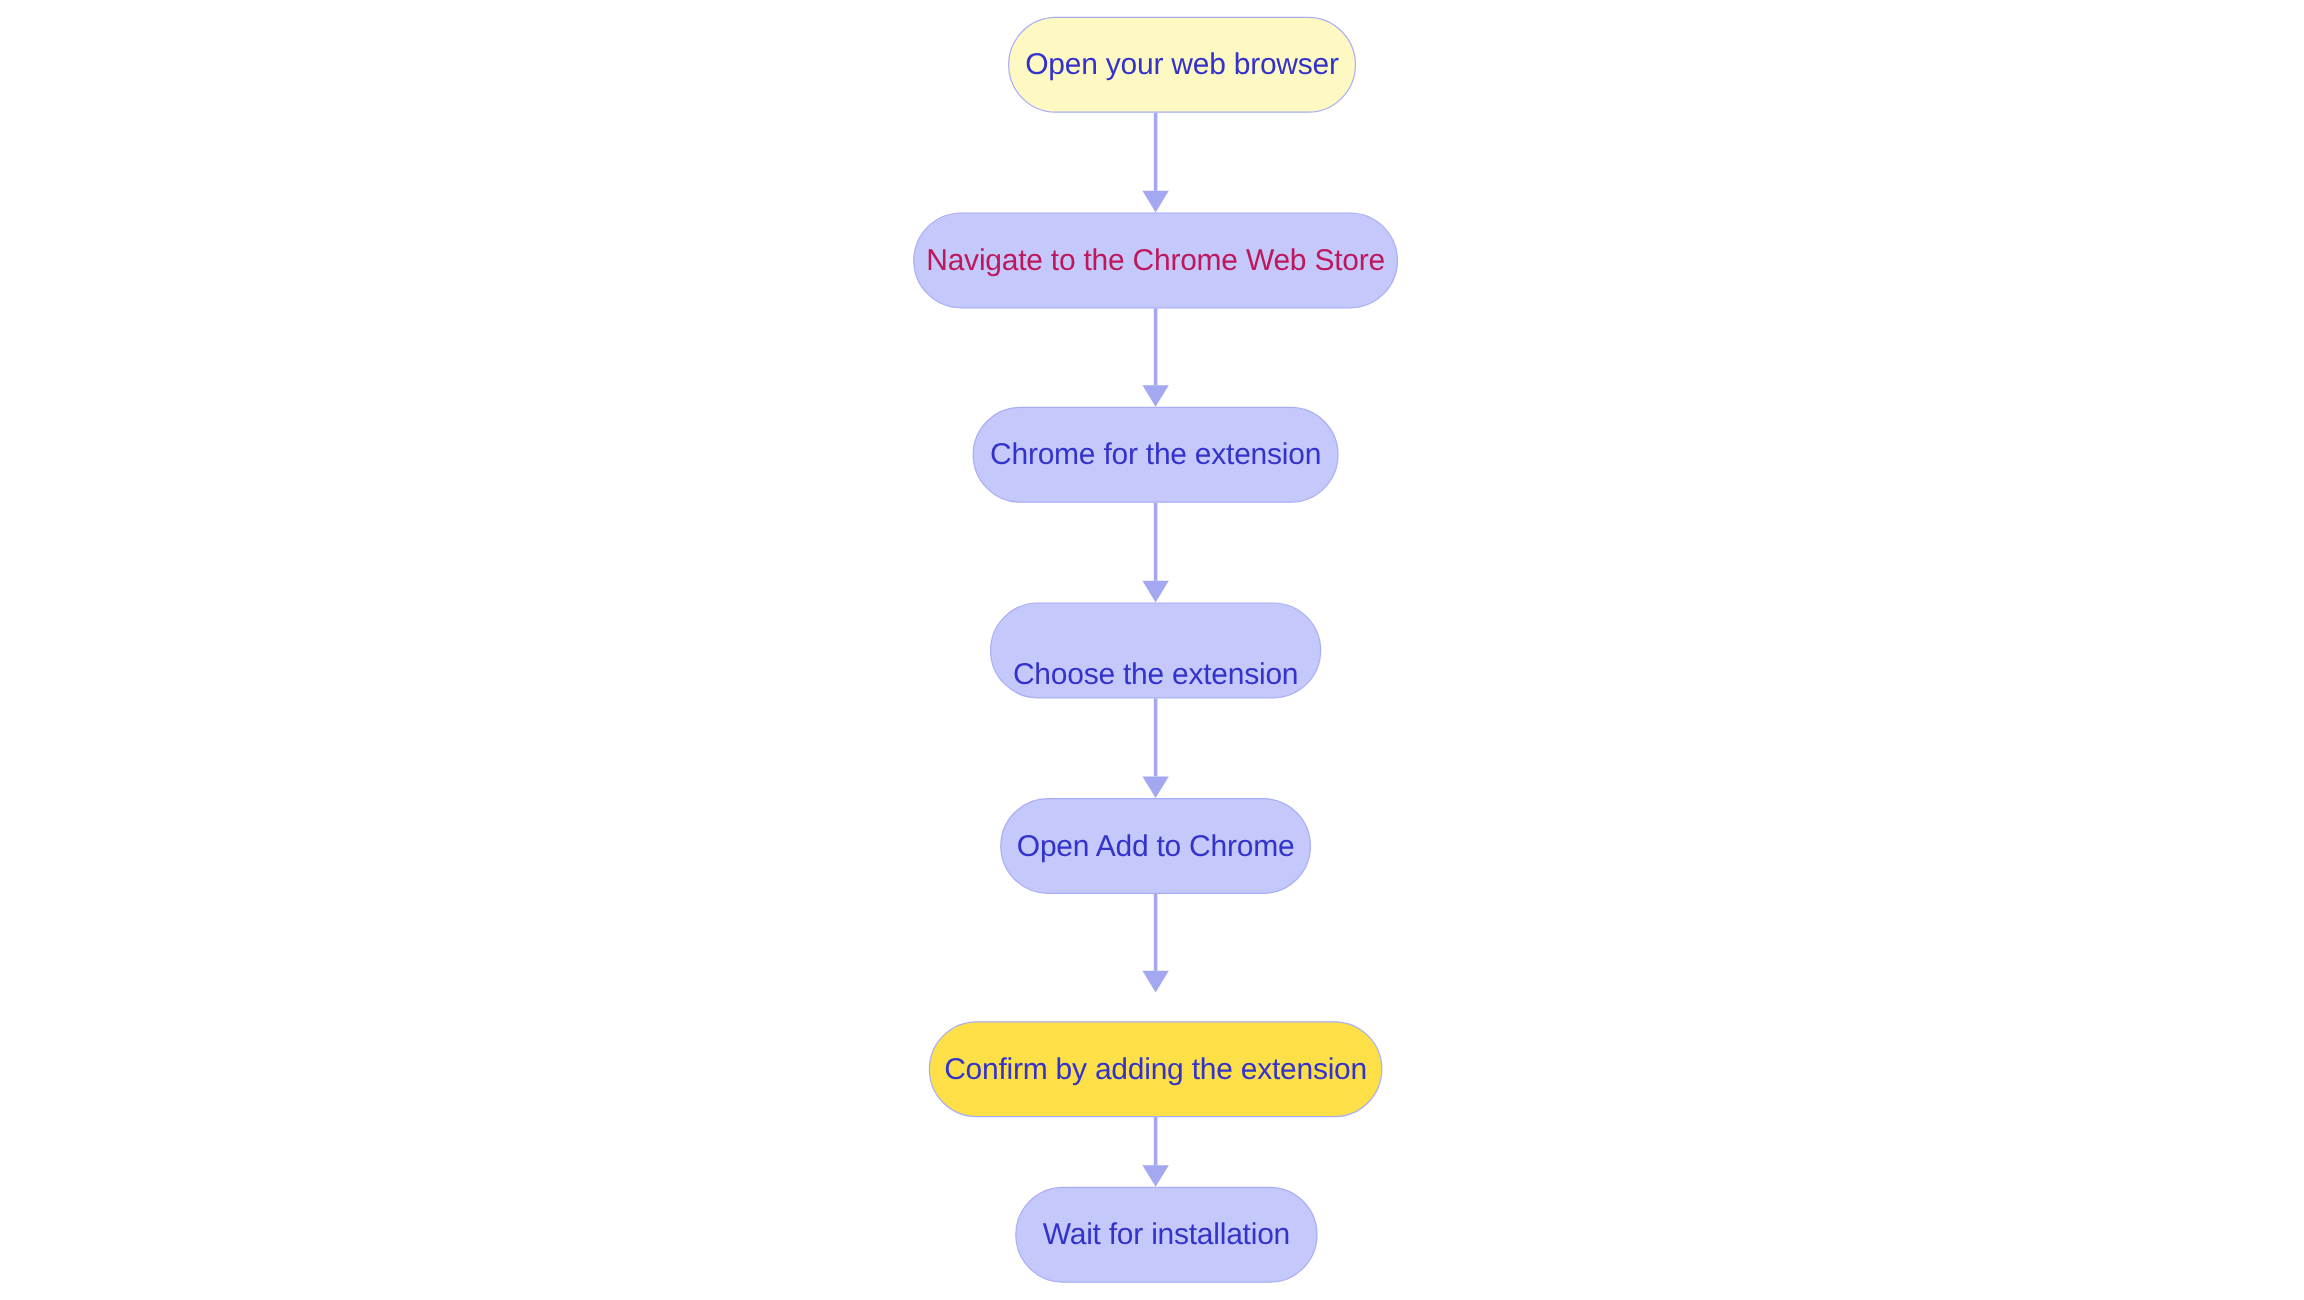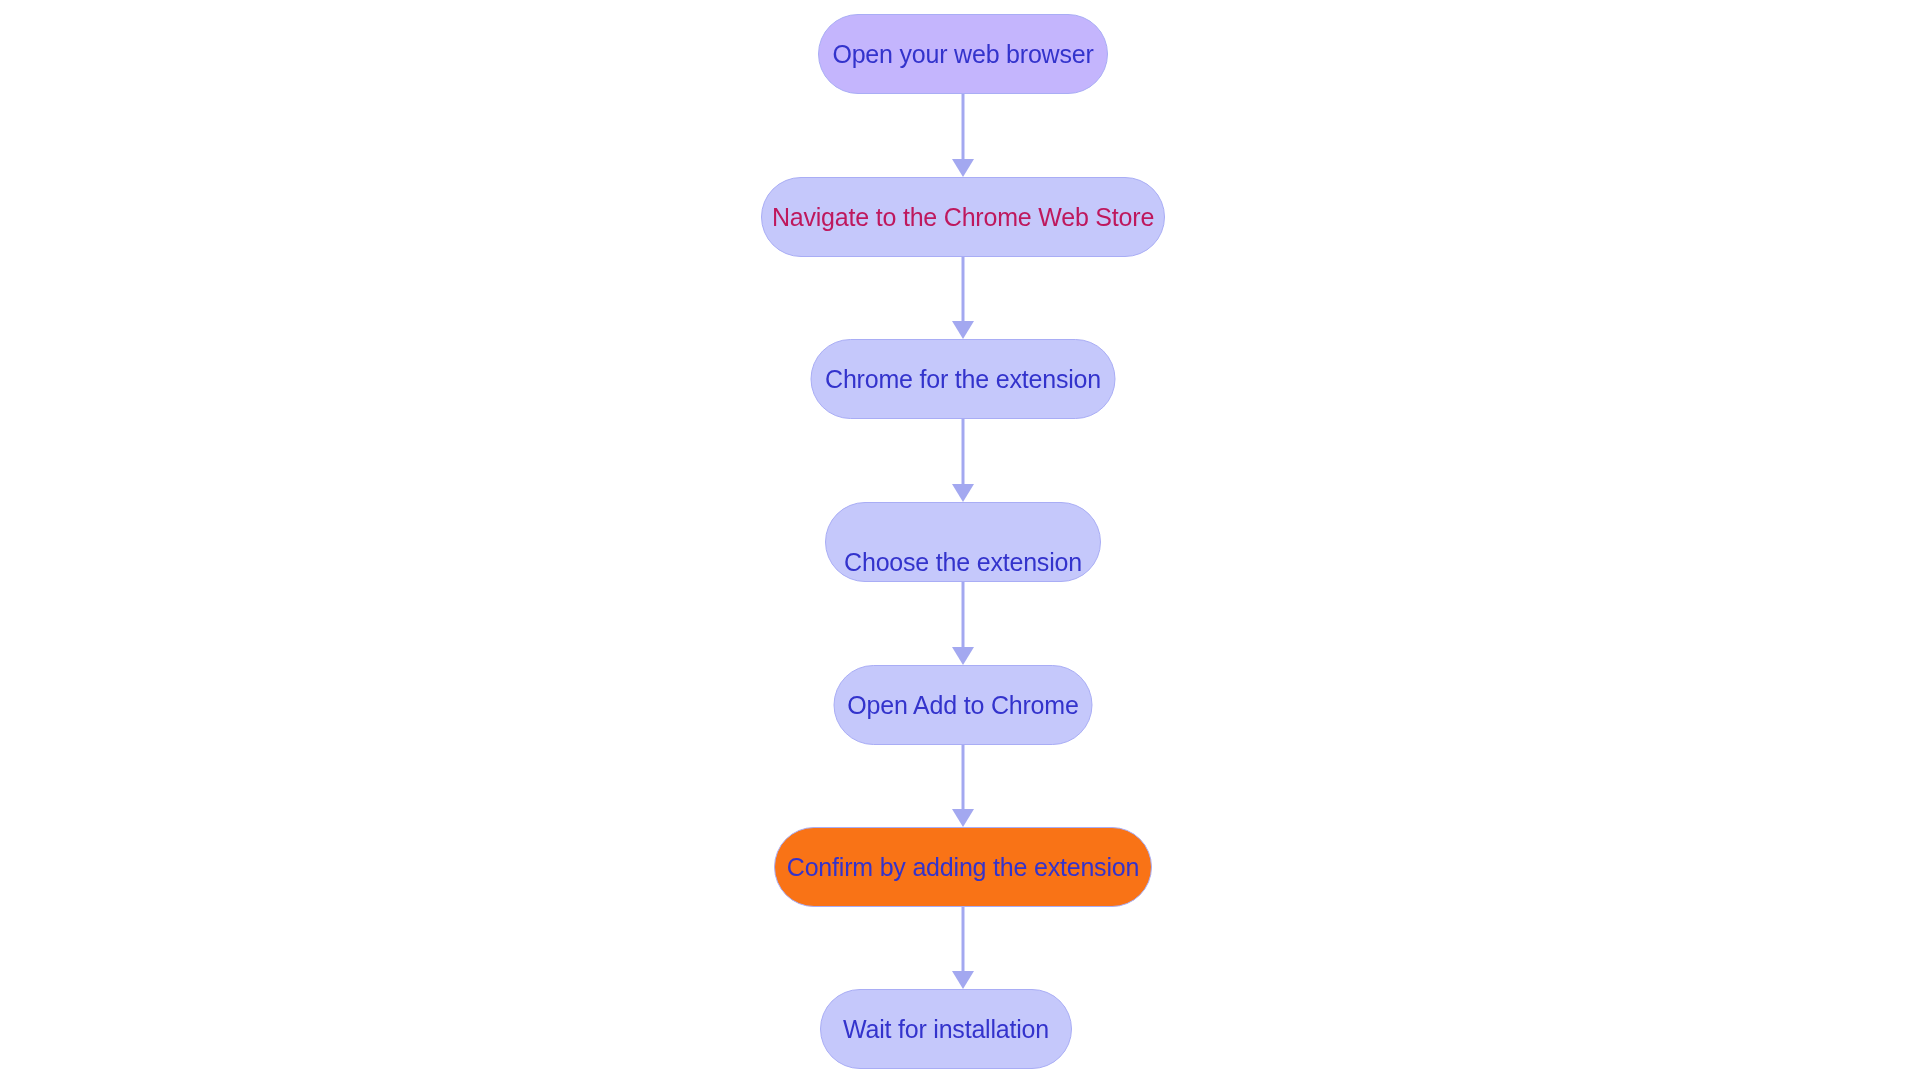--- a/index.html
+++ b/index.html
@@ -84,36 +84,36 @@
           <polygon points="952,809 974,809 963,827" fill="#a3a8f0"></polygon>
         </g>
         <g>
           <line x1="963" y1="907" x2="963" y2="971" stroke="#a3a8f0" stroke-width="3"></line>
           <polygon points="952,971 974,971 963,989" fill="#a3a8f0"></polygon>
         </g>
       </g>
   </svg>
 
   <div id="nodes-layer">
-      <div class="flow-node" style="left: 963px; top: 14px; width: 290px; background: #c4b5fd; border-color: rgb(169, 173, 245);">
+      <div class="flow-node" style="left: 985px; top: 14px; width: 290px; background: #fef9c3; border-color: rgb(169, 173, 245);">
         <span class="flow-node-label" style="color: rgb(51, 51, 204);">Open your web browser</span>
       </div>
       <div class="flow-node" style="left: 963px; top: 177px; width: 404px; background: rgb(197, 200, 251); border-color: rgb(169, 173, 245);">
         <span class="flow-node-label" style="color: #be185d;">Navigate to the Chrome Web Store</span>
       </div>
       <div class="flow-node" style="left: 963px; top: 339px; width: 305px; background: rgb(197, 200, 251); border-color: rgb(169, 173, 245);">
         <span class="flow-node-label" style="color: rgb(51, 51, 204);">Chrome for the extension</span>
       </div>
       <div class="flow-node" style="left: 963px; top: 502px; width: 276px; background: rgb(197, 200, 251); border-color: rgb(169, 173, 245);">
         <span class="flow-node-label" style="color: rgb(51, 51, 204); margin-top: 40px;">Choose the extension</span>
       </div>
       <div class="flow-node" style="left: 963px; top: 665px; width: 259px; background: rgb(197, 200, 251); border-color: rgb(169, 173, 245);">
         <span class="flow-node-label" style="color: rgb(51, 51, 204);">Open Add to Chrome</span>
       </div>
-      <div class="flow-node" style="left: 963px; top: 827px; width: 378px; background: #f97316; border-color: rgb(169, 173, 245);">
+      <div class="flow-node" style="left: 963px; top: 851px; width: 378px; background: #fde047; border-color: rgb(169, 173, 245);">
         <span class="flow-node-label" style="color: rgb(51, 51, 204);">Confirm by adding the extension</span>
       </div>
-      <div class="flow-node" style="left: 946px; top: 989px; width: 252px; background: rgb(197, 200, 251); border-color: rgb(169, 173, 245);">
+      <div class="flow-node" style="left: 972px; top: 989px; width: 252px; background: rgb(197, 200, 251); border-color: rgb(169, 173, 245);">
         <span class="flow-node-label" style="color: rgb(51, 51, 204);">Wait for installation</span>
       </div>
     </div>
 
 </div>
 
 </body></html>

